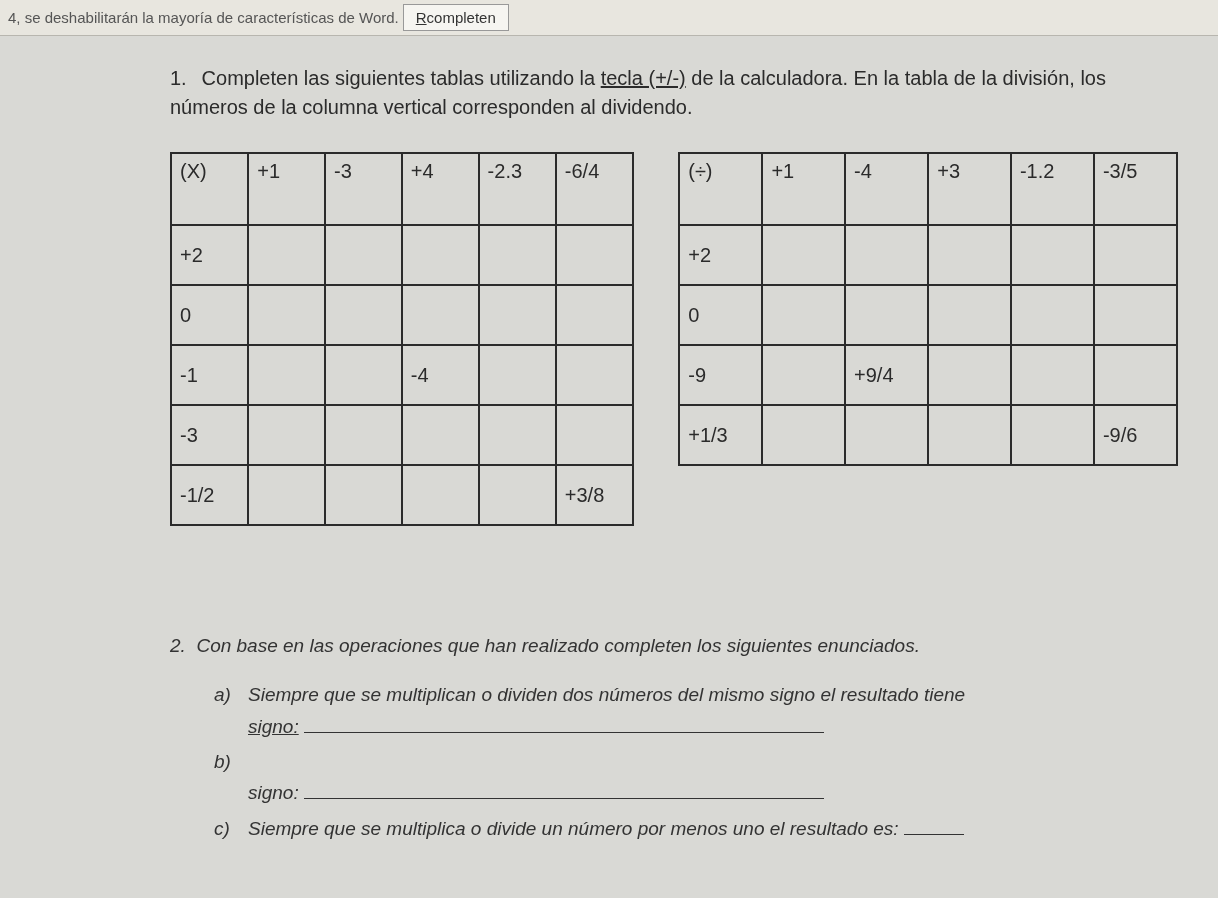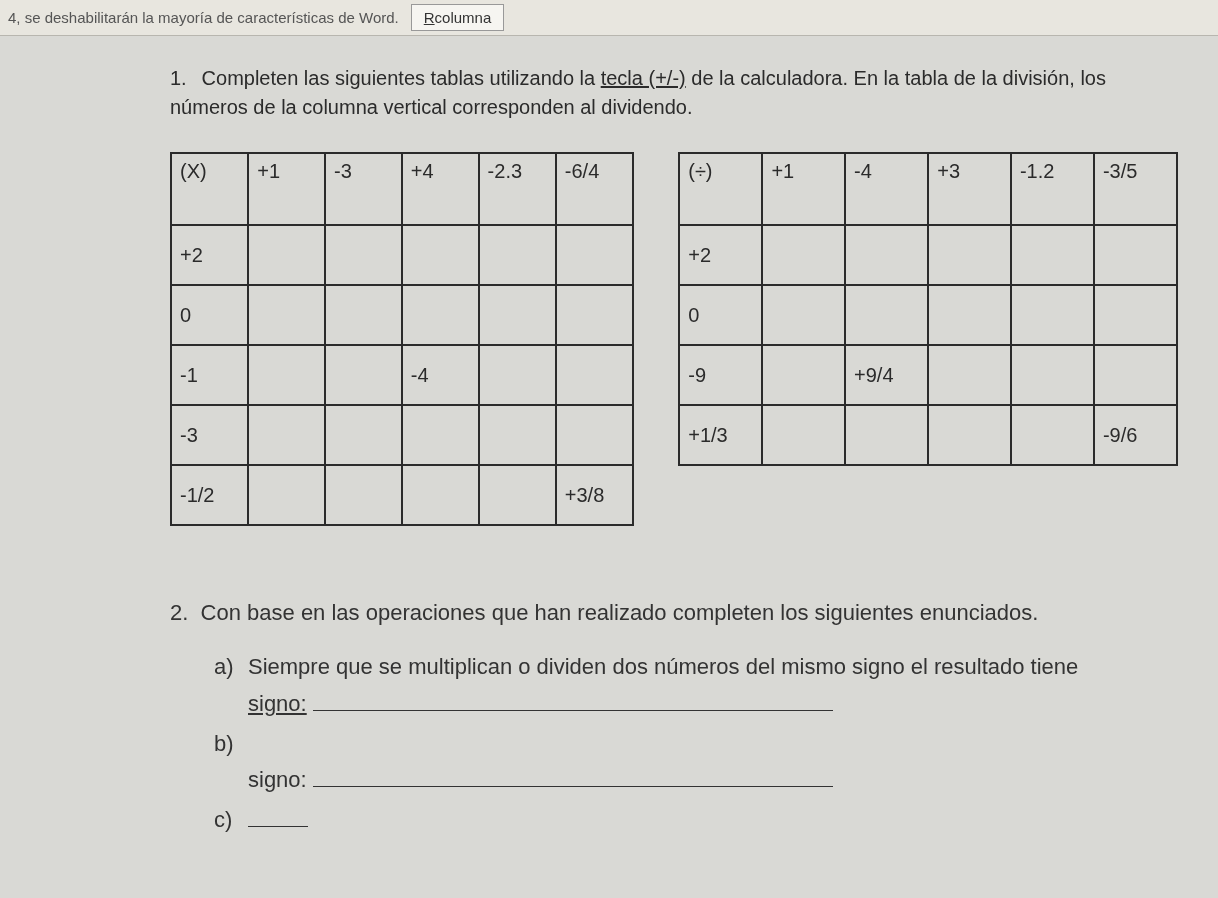--- a/index.html
+++ b/index.html
@@ -9,21 +9,21 @@
     background: #c9c9c7;
     color: #2b2b2b;
     width: 1218px;
   }
   .top-bar {
     background: #e8e6df;
     border-bottom: 1px solid #b8b6af;
     padding: 4px 8px;
     display: flex;
     align-items: center;
-    gap: 12px;
+    gap: 4px;
     font-size: 15px;
     color: #555;
   }
   .reactivar-btn {
     border: 1px solid #999;
     background: #f6f5f1;
     padding: 4px 12px;
     font-size: 15px;
     color: #333;
     cursor: pointer;
@@ -58,24 +58,25 @@
     height: 60px;
     font-size: 20px;
     padding: 4px 8px;
     vertical-align: middle;
     text-align: left;
     background: #d9d9d5;
   }
   .tbl2 td { width: 84px; }
   .hdr-row td { height: 72px; vertical-align: top; padding-top: 6px; }
   .q2-block {
-    margin-top: 69px;
-    font-size: 22px;
+    margin-top: 104px;
+    font-size: 19px;
     line-height: 1.65;
     color: #333;
+    font-style: italic;
   }
   .q2-lead { margin-bottom: 18px; }
   .q2-items { margin-left: 44px; }
   .q2-item { display: flex; gap: 10px; margin-bottom: 4px; }
   .q2-letter { flex: 0 0 24px; }
   .q2-text { flex: 1; text-align: justify; }
   .signo { text-decoration: underline; }
   .fill-line {
     display: inline-block;
     border-bottom: 1.5px solid #333;
@@ -90,21 +91,21 @@
     height: 1.1em;
     vertical-align: baseline;
   }
 </style>
 </head>
 <body>
 
 <div class="top-bar">
   <span>4, se deshabilitarán la mayoría de características de Word.</span>
   <button class="reactivar-btn">
-    <span class="u">R</span><span>columna</span>
+    <span class="u">R</span><span>completen</span>
   </button>
 </div>
 
 <div class="page">
   <div class="content">
 
     <div class="instr">
       <span class="num">1.</span>
       <span>Completen las siguientes tablas utilizando la </span><span class="tecla">tecla  (+/-)</span><span> de la calculadora. En la tabla de la división, los números de la columna vertical corresponden al dividendo.</span>
     </div>
@@ -229,20 +230,21 @@
           <div class="q2-letter">b)</div>
           <div class="q2-text">
             <br>
             <span>signo:</span>
             <span class="fill-line"></span>
           </div>
         </div>
         <div class="q2-item">
           <div class="q2-letter">c)</div>
           <div class="q2-text">
+            <span>Siempre que se multiplica o divide un número por menos uno el resultado es:</span>
             <span class="fill-short"></span>
           </div>
         </div>
       </div>
     </div>
 
   </div>
 </div>
 
 </body></html>

